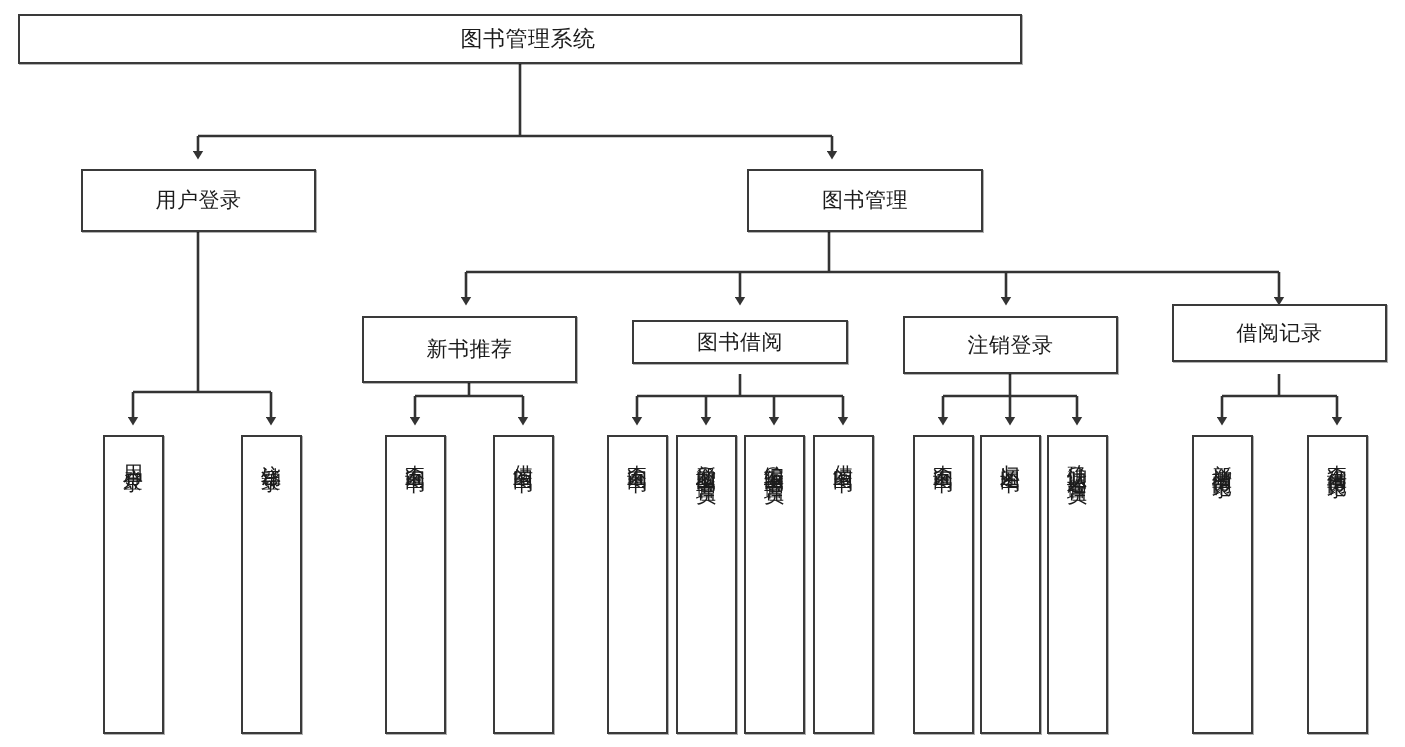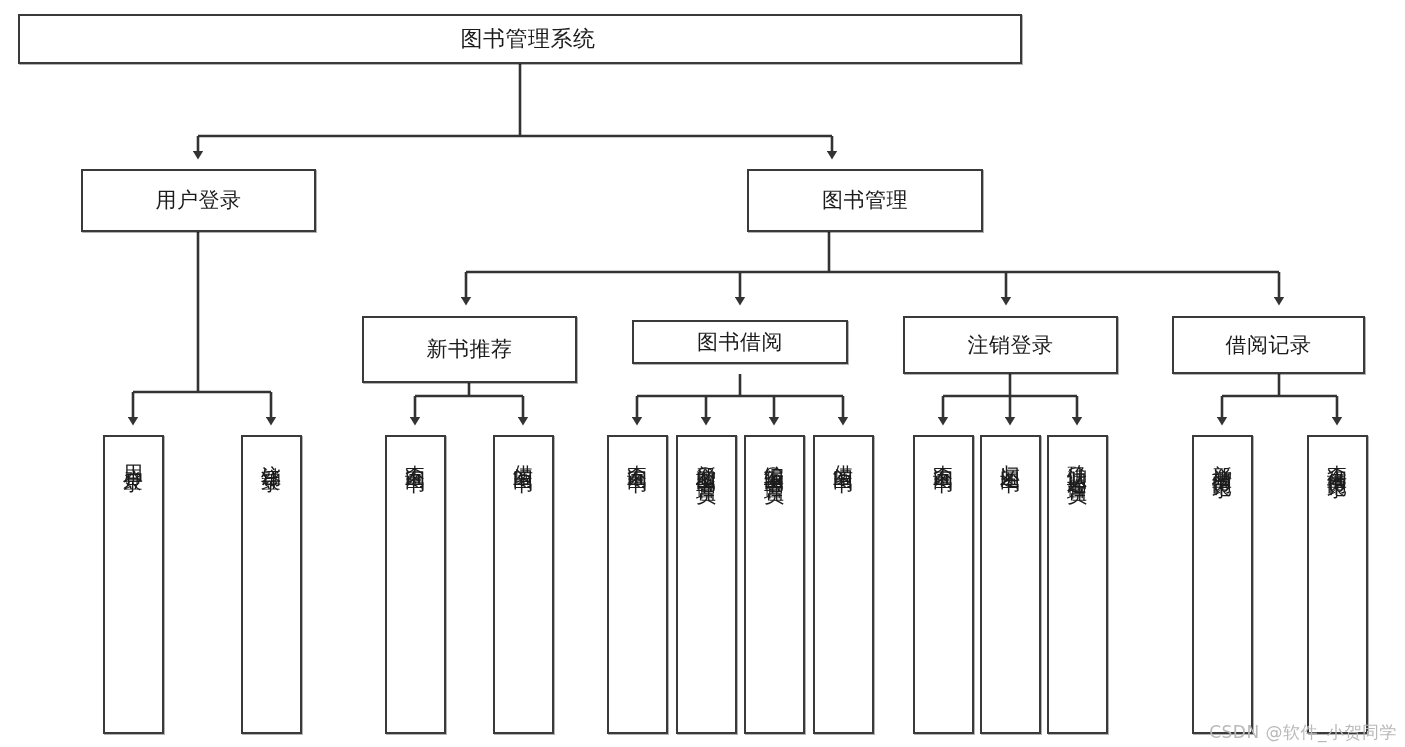--- a/index.html
+++ b/index.html
@@ -149,21 +149,21 @@
 
   <div class="node" style="left:362px; top:316px; width:215px; height:67px;">
     <span class="node-label">新书推荐</span>
   </div>
   <div class="node" style="left:632px; top:320px; width:216px; height:44px;">
     <span class="node-label">图书借阅</span>
   </div>
   <div class="node" style="left:903px; top:316px; width:215px; height:58px;">
     <span class="node-label">注销登录</span>
   </div>
-  <div class="node" style="left:1172px; top:316px; width:193px; height:58px;">
+  <div class="node" style="left:1172px; top:304px; width:215px; height:58px;">
     <span class="node-label">借阅记录</span>
   </div>
 
   <div class="node vertical" style="left:103px; top:435px; width:61px; height:299px;">
     <span class="node-label">用户登录</span>
   </div>
   <div class="node vertical" style="left:241px; top:435px; width:61px; height:299px;">
     <span class="node-label">注销登录</span>
   </div>
 
@@ -197,14 +197,13 @@
     <span class="node-label">确认归还（管理员）</span>
   </div>
 
   <div class="node vertical" style="left:1192px; top:435px; width:61px; height:299px;">
     <span class="node-label">新增借阅记录</span>
   </div>
   <div class="node vertical" style="left:1307px; top:435px; width:61px; height:299px;">
     <span class="node-label">查询借阅记录</span>
   </div>
 
-  <div id="watermark">CSDN @软件_小贺同学</div>
 </div>
 
 </body></html>

